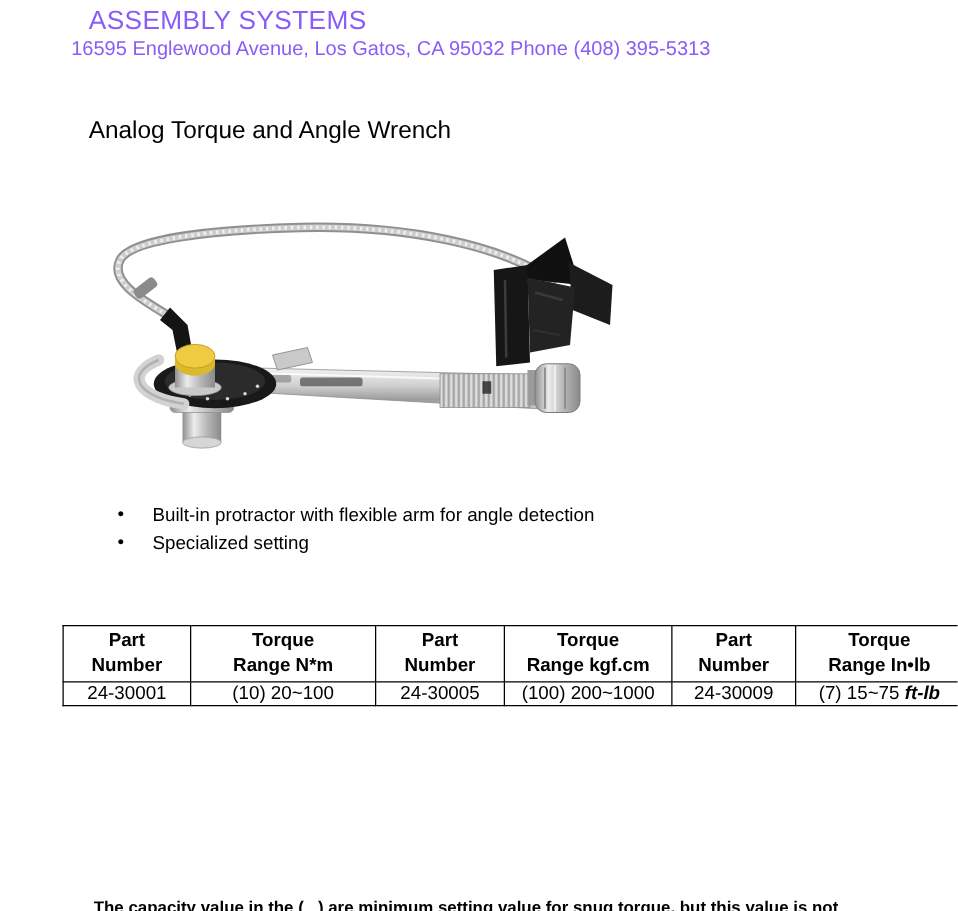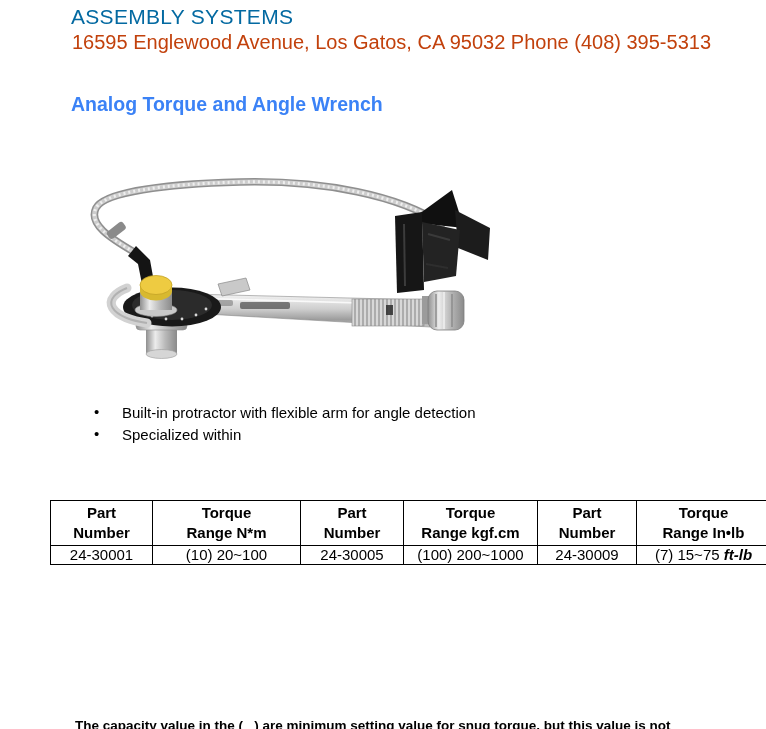--- a/index.html
+++ b/index.html
@@ -13,37 +13,37 @@
     height: 729px;
     font-family: "Liberation Sans", sans-serif;
     color: #000;
     overflow: hidden;
   }
   .company {
     position: absolute;
     left: 71px;
     top: 5px;
     font-size: 21px;
-    color: #0369a1;
+    color: #8b5cf6;
     letter-spacing: 0.3px;
   }
   .address {
     position: absolute;
-    left: 72px;
+    left: 57px;
     top: 31px;
-    font-size: 20px;
-    color: #c2410c;
+    font-size: 16px;
+    color: #8b5cf6;
   }
   .doc-title {
     position: absolute;
     left: 71px;
     top: 93px;
     font-size: 19.5px;
-    font-weight: bold;
-    color: #3b82f6;
+    font-weight: normal;
+    color: #000000;
   }
   .photo {
     position: absolute;
     left: 70px;
     top: 172px;
   }
   ul.bullets {
     position: absolute;
     left: 86px;
     top: 402px;
@@ -193,21 +193,21 @@
   </g>
 </svg>
 
 <ul class="bullets">
   <li>
     <span class="dot">•</span>
     <span>Built-in protractor with flexible arm for angle detection</span>
   </li>
   <li>
     <span class="dot">•</span>
-    <span>Specialized within</span>
+    <span>Specialized setting</span>
   </li>
 </ul>
 
 <table class="spec-table">
   <colgroup>
     <col style="width:102px">
       <col style="width:148px">
       <col style="width:103px">
     <col style="width:134px">
       <col style="width:99px">

